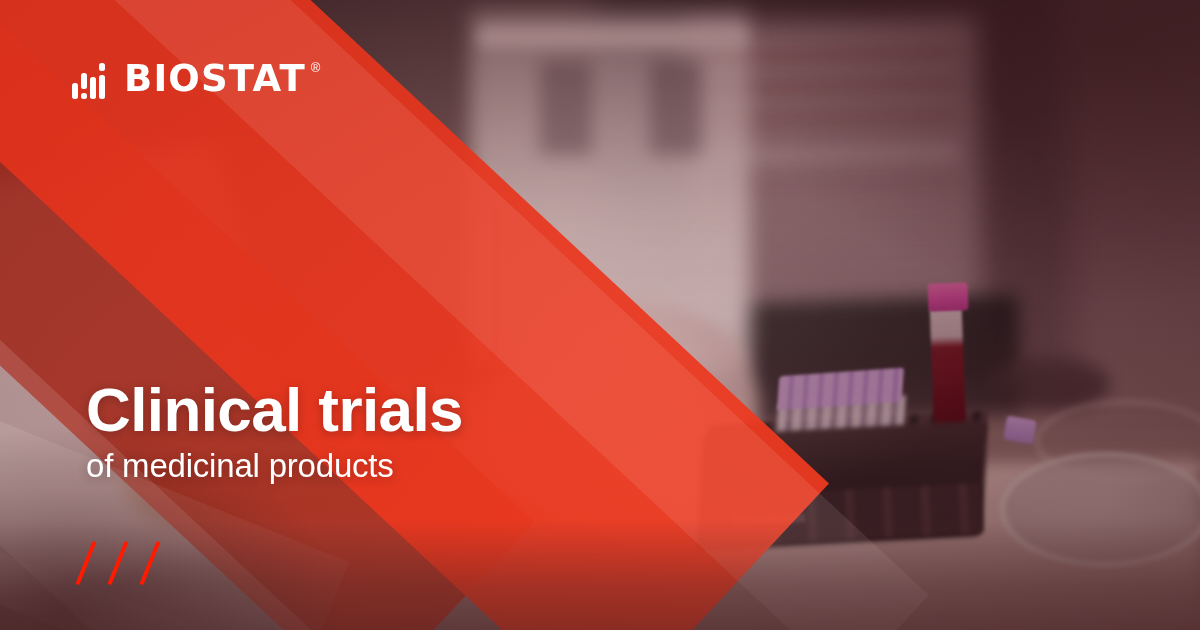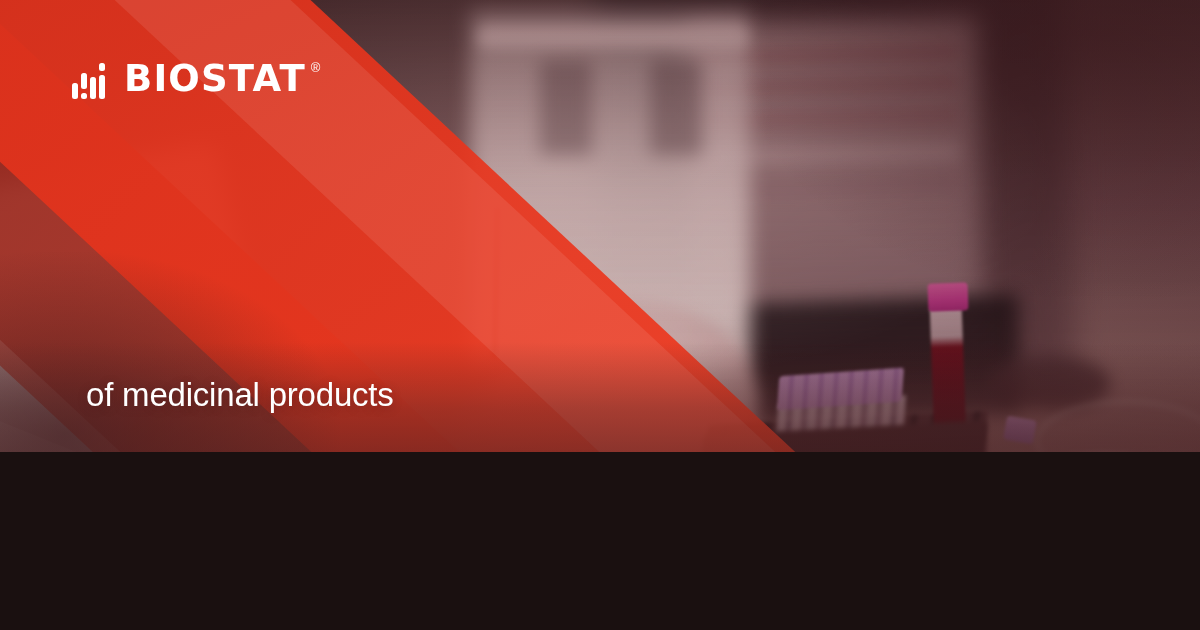--- a/index.html
+++ b/index.html
@@ -8,21 +8,21 @@
     padding: 0;
     background: #1a1010;
   }
   body {
     font-family: "Liberation Sans", sans-serif;
   }
 
   #banner {
     position: relative;
     width: 1200px;
-    height: 452px;
+    height: 630px;
     overflow: hidden;
     background: #6d4a4a;
   }
 
   
   .photo-layer {
     position: absolute;
     inset: 0;
     overflow: hidden;
   }
@@ -549,20 +549,21 @@
       <rect x="27" y="12" width="6" height="24" rx="2.5" fill="#ffffff"></rect>
       <rect x="27" y="0" width="6" height="8" rx="2.5" fill="#ffffff"></rect>
     </svg>
     <div class="logo-word-wrap">
       <span class="logo-word">BIOSTAT</span>
       <span class="logo-reg">®</span>
     </div>
   </div>
 
   <div class="headline-block">
+    <h1 class="headline-main">Clinical trials</h1>
     <h2 class="headline-sub">of medicinal products</h2>
   </div>
 
   <div class="slashes">
     <span class="slash"></span>
     <span class="slash"></span>
     <span class="slash"></span>
   </div>
 
 </div>

